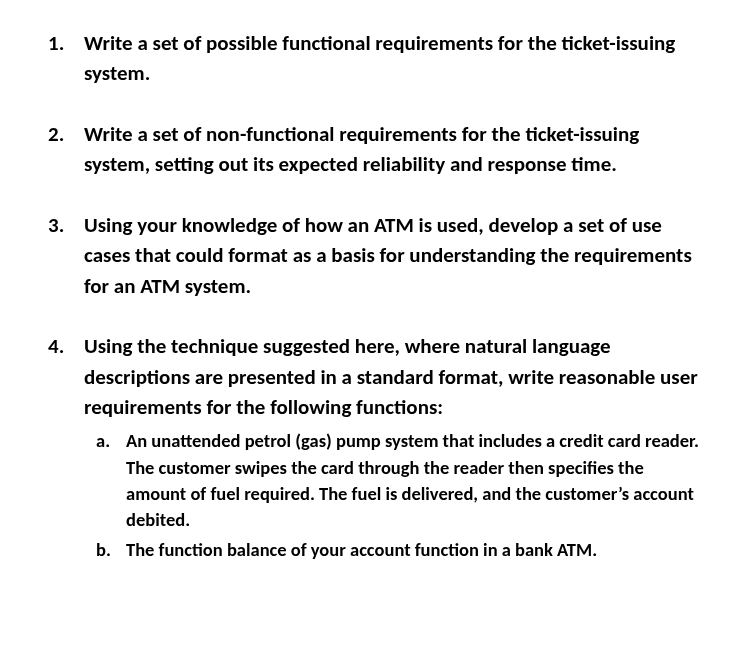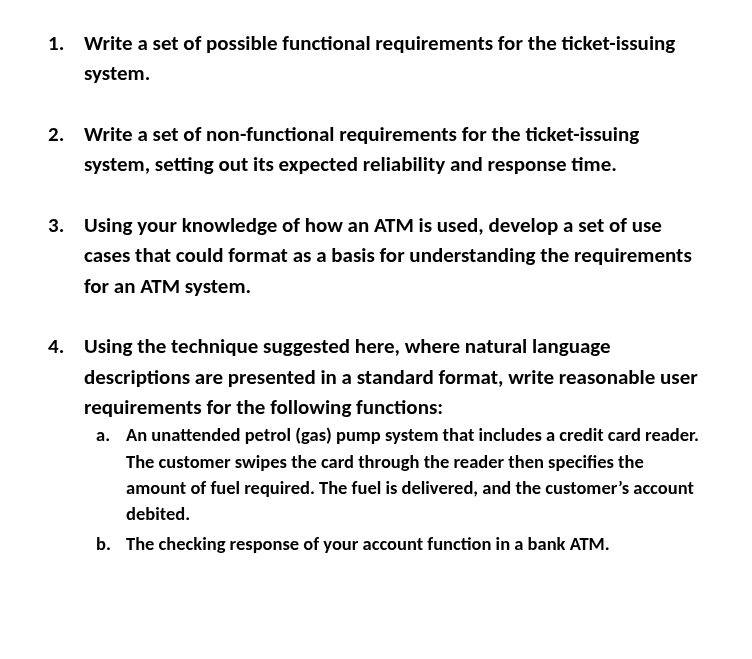--- a/index.html
+++ b/index.html
@@ -30,20 +30,21 @@
     }
     ol.main-list > li::before {
       content: counter(main-counter) ".";
       position: absolute;
       left: 0;
       top: 0;
     }
     ol.sub-list {
       list-style: none;
       counter-reset: sub-counter;
+      margin-top: 6px;
     }
     ol.sub-list > li {
       counter-increment: sub-counter;
       position: relative;
       padding-left: 30px;
       margin-bottom: 4px;
       font-size: 18.5px;
       line-height: 1.42;
       margin-left: 12px;
     }
@@ -67,17 +68,17 @@
   <li>
     <span>Using your knowledge of how an ATM is used, develop a set of use cases that could format as a basis for understanding the requirements for an ATM system.</span>
   </li>
   <li>
     <span>Using the technique suggested here, where natural language descriptions are presented in a standard format, write reasonable user requirements for the following functions:</span>
     <ol class="sub-list">
       <li>
         <span>An unattended petrol (gas) pump system that includes a credit card reader. The customer swipes the card through the reader then specifies the amount of fuel required. The fuel is delivered, and the customer’s account debited.</span>
       </li>
       <li>
-        <span>The checking response of your account function in a bank ATM.</span>
+        <span>The function balance of your account function in a bank ATM.</span>
       </li>
     </ol>
   </li>
 </ol>
 
 </body></html>

